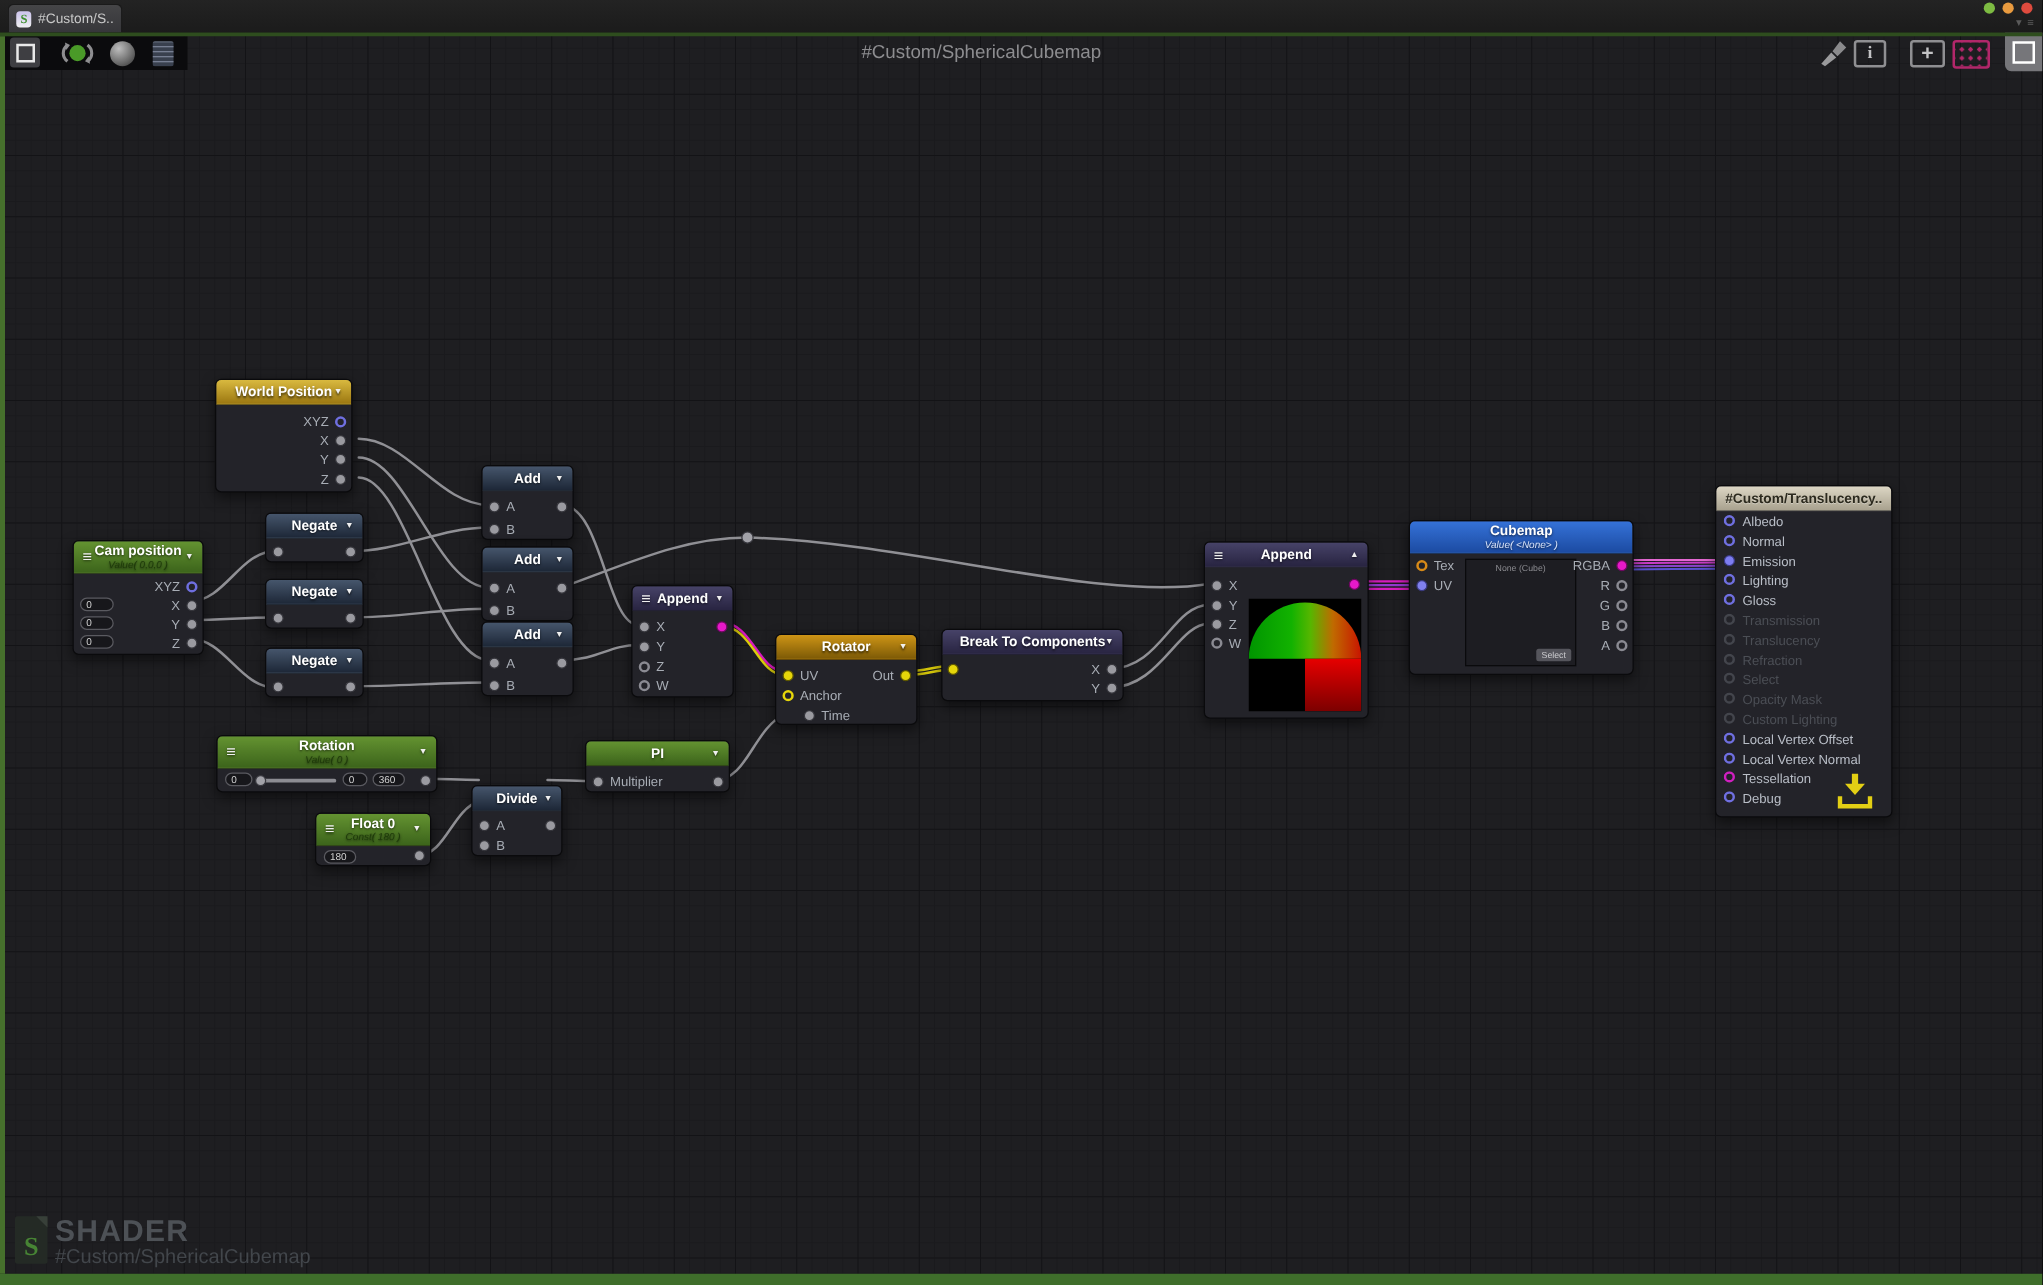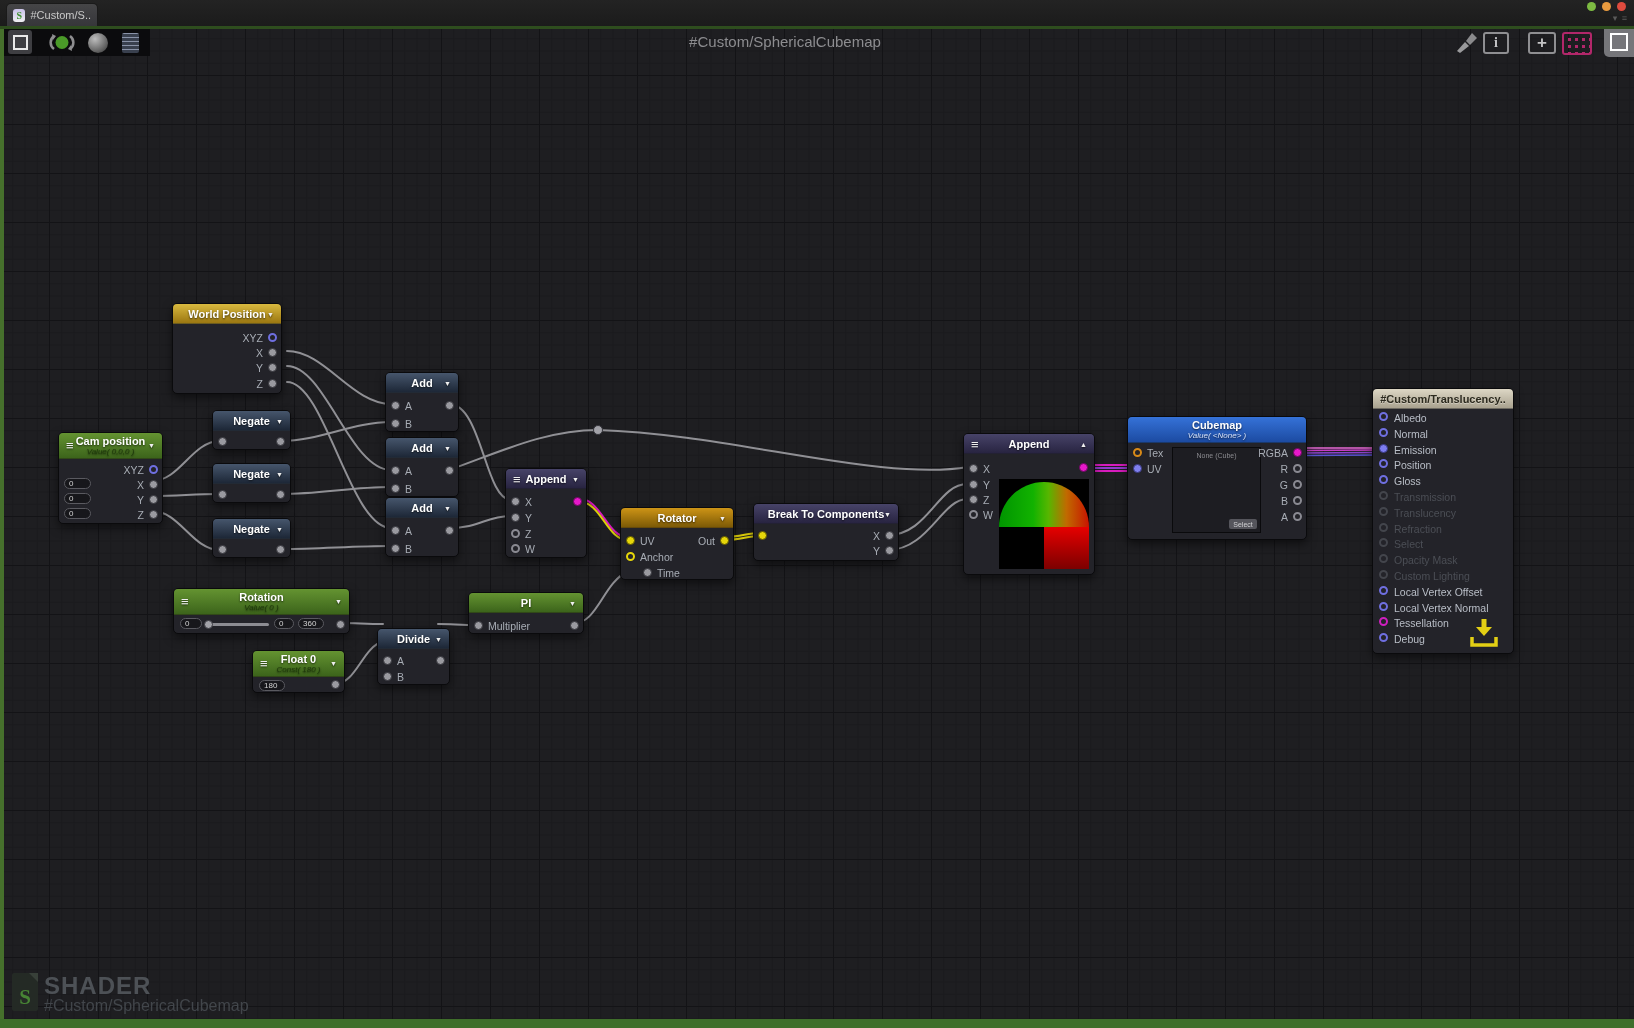--- a/index.html
+++ b/index.html
@@ -474,21 +474,21 @@
     <div class="mitem">
         <span class="p p-purple-ring"></span>
         <span>Normal</span>
       </div>
     <div class="mitem">
         <span class="p p-purple-fill"></span>
         <span>Emission</span>
       </div>
     <div class="mitem">
         <span class="p p-purple-ring"></span>
-        <span>Position</span>
+        <span>Lighting</span>
       </div>
     <div class="mitem">
         <span class="p p-purple-ring"></span>
         <span>Gloss</span>
       </div>
     <div class="mitem dim">
         <span class="p p-dim-ring"></span>
         <span>Transmission</span>
       </div>
     <div class="mitem dim">

